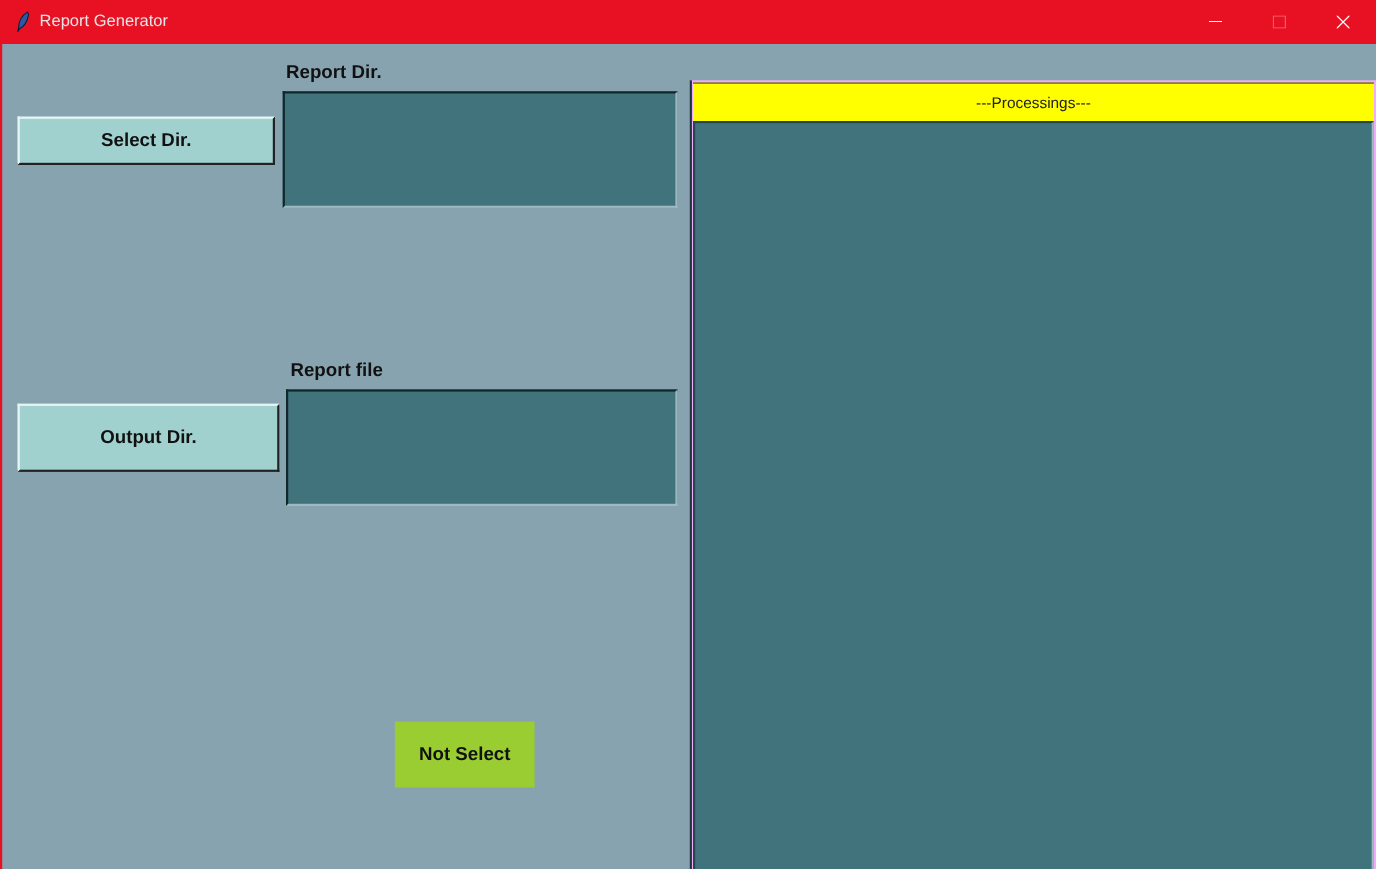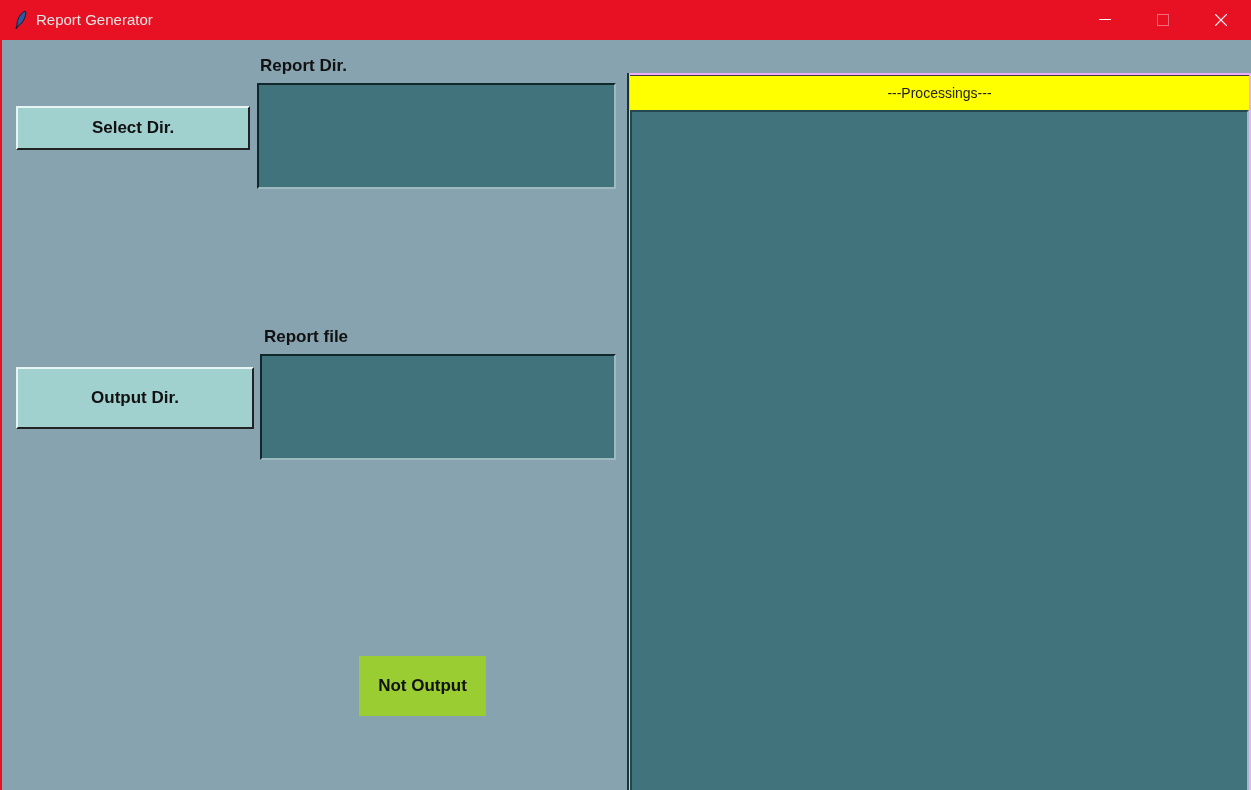--- a/index.html
+++ b/index.html
@@ -103,19 +103,19 @@
 <div class="client">
 
   <div class="label" style="left:258px; top:16px;">Report Dir.</div>
   <div class="tk-btn" style="left:14px; top:66px; width:234px; height:44px;">Select Dir.</div>
   <div class="tk-text" style="left:255px; top:43px; width:359px; height:106px;"></div>
 
   <div class="label" style="left:262px; top:287px;">Report file</div>
   <div class="tk-btn" style="left:14px; top:327px; width:238px; height:62px;">Output Dir.</div>
   <div class="tk-text" style="left:258px; top:314px; width:356px; height:106px;"></div>
 
-  <div class="status" style="left:357px; top:616px; width:127px; height:60px;">Not Output</div>
+  <div class="status" style="left:357px; top:616px; width:127px; height:60px;">Not Select</div>
 
   <div class="right-panel">
     <div class="proc-header">---Processings---</div>
     <div class="proc-log"></div>
   </div>
 </div>
 
 </body></html>

